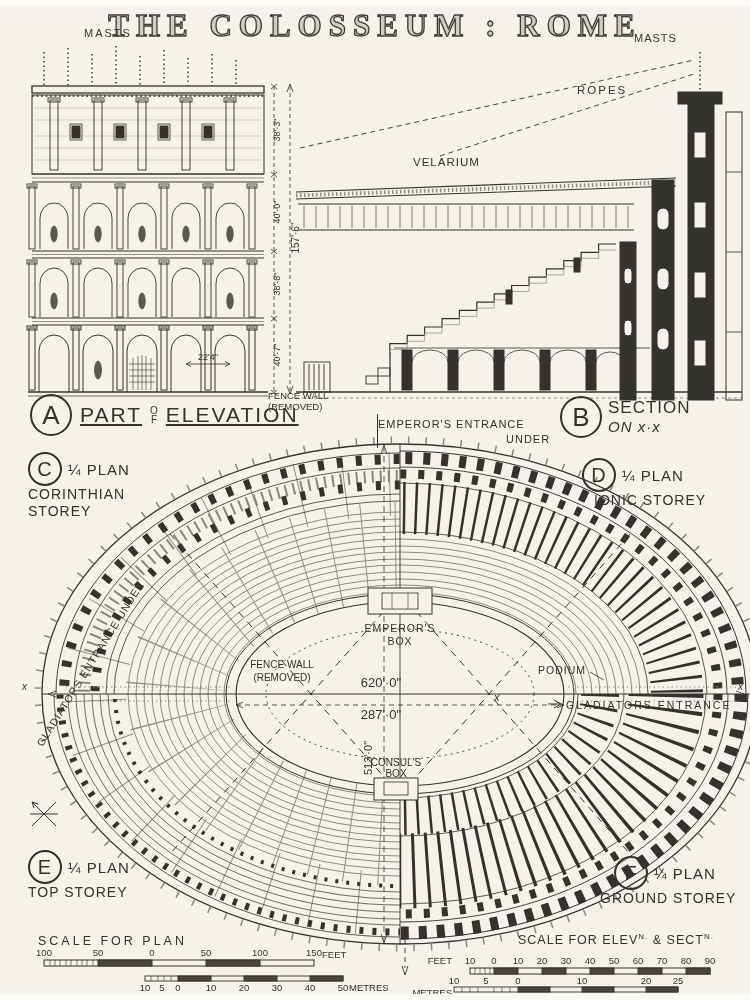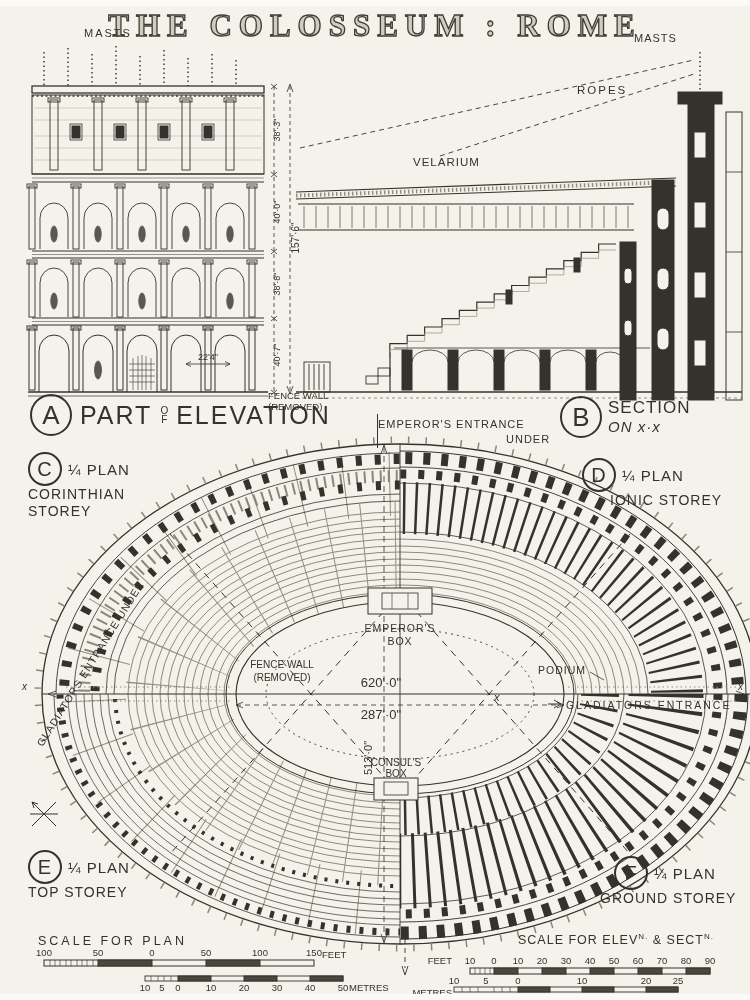--- a/index.html
+++ b/index.html
@@ -11,21 +11,21 @@
   .lbl{position:absolute;white-space:nowrap;color:#34322c;}
   .ls1{letter-spacing:1px;} .ls2{letter-spacing:2px;} .ls3{letter-spacing:3px;text-align:right;}
   .title{position:absolute;left:0;right:0;top:8px;text-align:center;
          font-family:"Liberation Serif","DejaVu Serif",serif;font-weight:700;
          font-size:31px;letter-spacing:7px;color:#cfccc0;-webkit-text-stroke:1.3px #3f3d36;}
   .cap{position:absolute;display:flex;align-items:center;gap:8px;}
   .circle{display:flex;align-items:center;justify-content:center;border:2px solid #34322c;
           border-radius:50%;background:transparent;}
   .c-big{width:38px;height:38px;font-size:26px;}
   .c-mid{width:30px;height:30px;font-size:20px;}
-  .capword{font-size:25px;letter-spacing:2px;}
+  .capword{font-size:21px;letter-spacing:2px;text-decoration:underline;}
   .ofstack{display:flex;flex-direction:column;line-height:9px;font-size:10px;align-items:center;}
   .qlabel{position:absolute;font-size:14px;letter-spacing:1px;line-height:17px;}
   .qrow{display:flex;align-items:center;gap:6px;font-size:15px;}
   .rot{transform:rotate(-58deg);transform-origin:left top;}
   .dashline{position:absolute;border-left:1px solid #34322c;}
   .sup{font-size:8px;vertical-align:super;}
 </style>
 </head>
 <body>
 <div class="page">
@@ -497,21 +497,21 @@
   </div>
   <div>CORINTHIAN</div>
   <div>STOREY</div>
 </div>
 
 <div class="qlabel" style="left:582px;top:458px;">
   <div class="qrow">
     <div class="circle c-mid">D</div>
     <span>¼ PLAN</span>
   </div>
-  <div style="margin-left:28px;">IONIC STOREY</div>
+  <div style="margin-left:12px;">IONIC STOREY</div>
 </div>
 
 <div class="qlabel" style="left:28px;top:850px;">
   <div class="qrow">
     <div class="circle c-mid">E</div>
     <span>¼ PLAN</span>
   </div>
   <div>TOP STOREY</div>
 </div>
 

